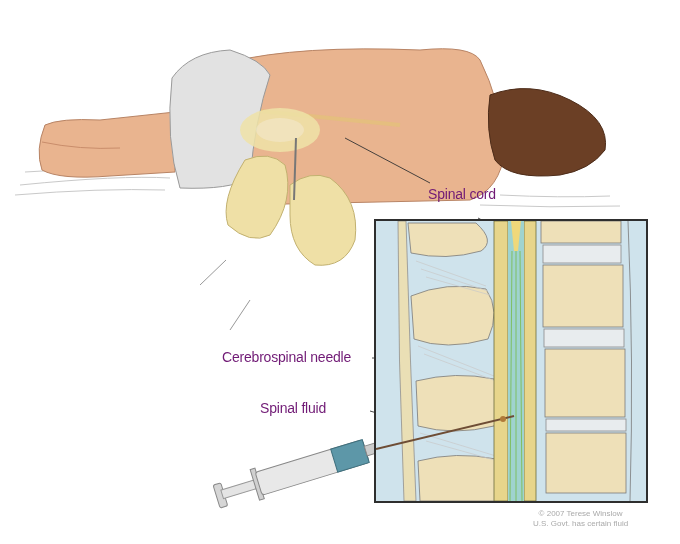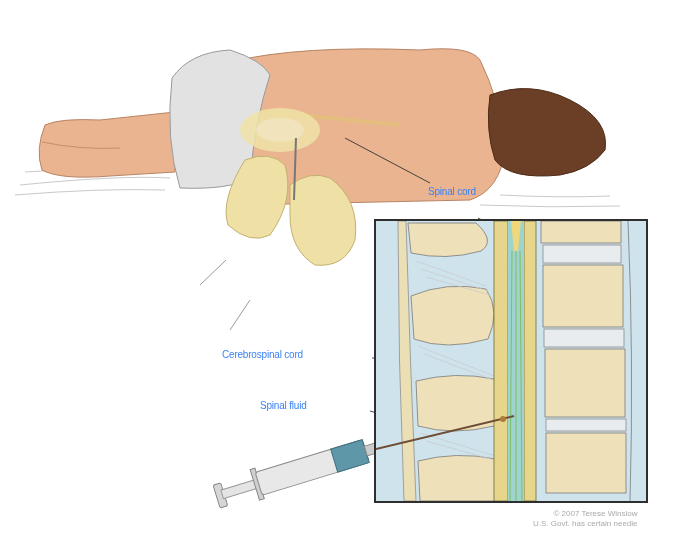--- a/index.html
+++ b/index.html
@@ -1,20 +1,20 @@
 <!DOCTYPE html>
 <html><head>
 <meta charset="utf-8">
 <style>
   html, body { margin: 0; padding: 0; background: #ffffff; }
   body { width: 680px; height: 544px; position: relative; overflow: hidden;
          font-family: "Liberation Sans", sans-serif; }
   .scene { position: absolute; left: 0; top: 0; width: 680px; height: 544px; }
-  .label { position: absolute; font-size: 10px; color: #3b82f6; white-space: nowrap; letter-spacing: -0.2px; }
-  .copyright { position: absolute; font-size: 8px; color: #aaa; line-height: 10px; text-align: right; }
+  .label { position: absolute; font-size: 14px; color: #701a75; white-space: nowrap; letter-spacing: -0.2px; }
+  .copyright { position: absolute; font-size: 8px; color: #aaa; line-height: 10px; text-align: center; }
   .inset { position: absolute; left: 374px; top: 219px; width: 270px; height: 280px;
            border: 2px solid #2e2e2e; background: #cfe3ec; overflow: hidden; }
 </style>
 </head>
 <body>
 
 <div class="scene">
   <svg width="680" height="544" viewBox="0 0 680 544">
 
     <g stroke="#c9c9c9" stroke-width="1" fill="none">
@@ -126,20 +126,20 @@
         <rect x="170" y="198" width="80" height="12"></rect>
       </g>
       <path d="M252 0 Q 258 140 254 280" stroke="#7a7a7a" fill="none" stroke-width="0.8"></path>
 
       <line x1="0" y1="228" x2="138" y2="195" stroke="#6e4d35" stroke-width="2"></line>
       <circle cx="127" cy="198" r="3" fill="#b07a3a"></circle>
     </svg>
   </div>
 
   <div class="label" style="left:428px; top:186px;">Spinal cord</div>
-  <div class="label" style="left:222px; top:349px;">Cerebrospinal cord</div>
+  <div class="label" style="left:222px; top:349px;">Cerebrospinal needle</div>
   <div class="label" style="left:260px; top:400px;">Spinal fluid</div>
 
   <div class="copyright" style="left:533px; top:509px;">
     <div>© 2007 Terese Winslow</div>
-    <div>U.S. Govt. has certain needle</div>
+    <div>U.S. Govt. has certain fluid</div>
   </div>
 </div>
 
 </body></html>

